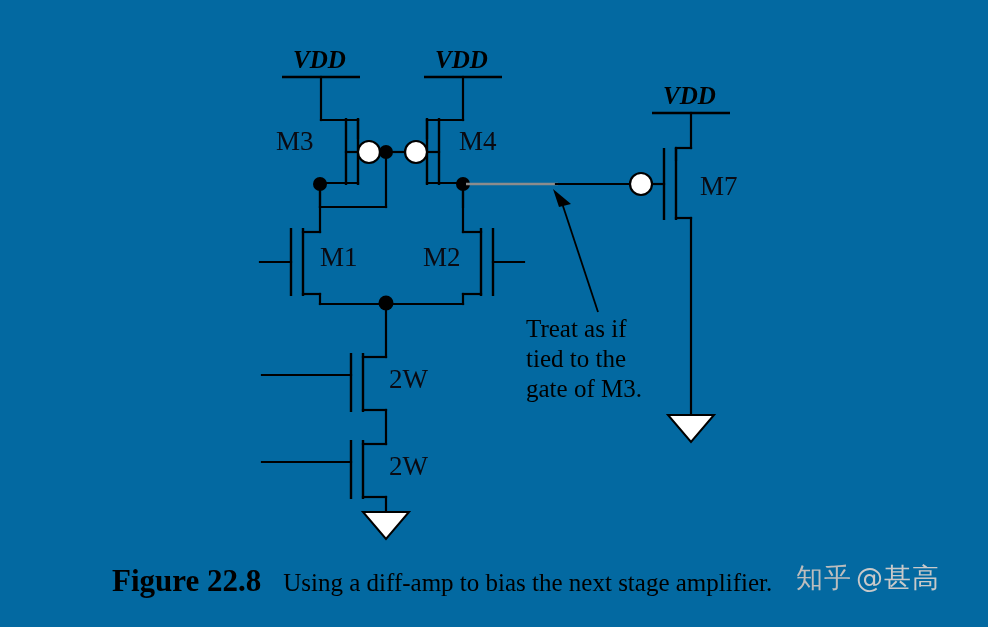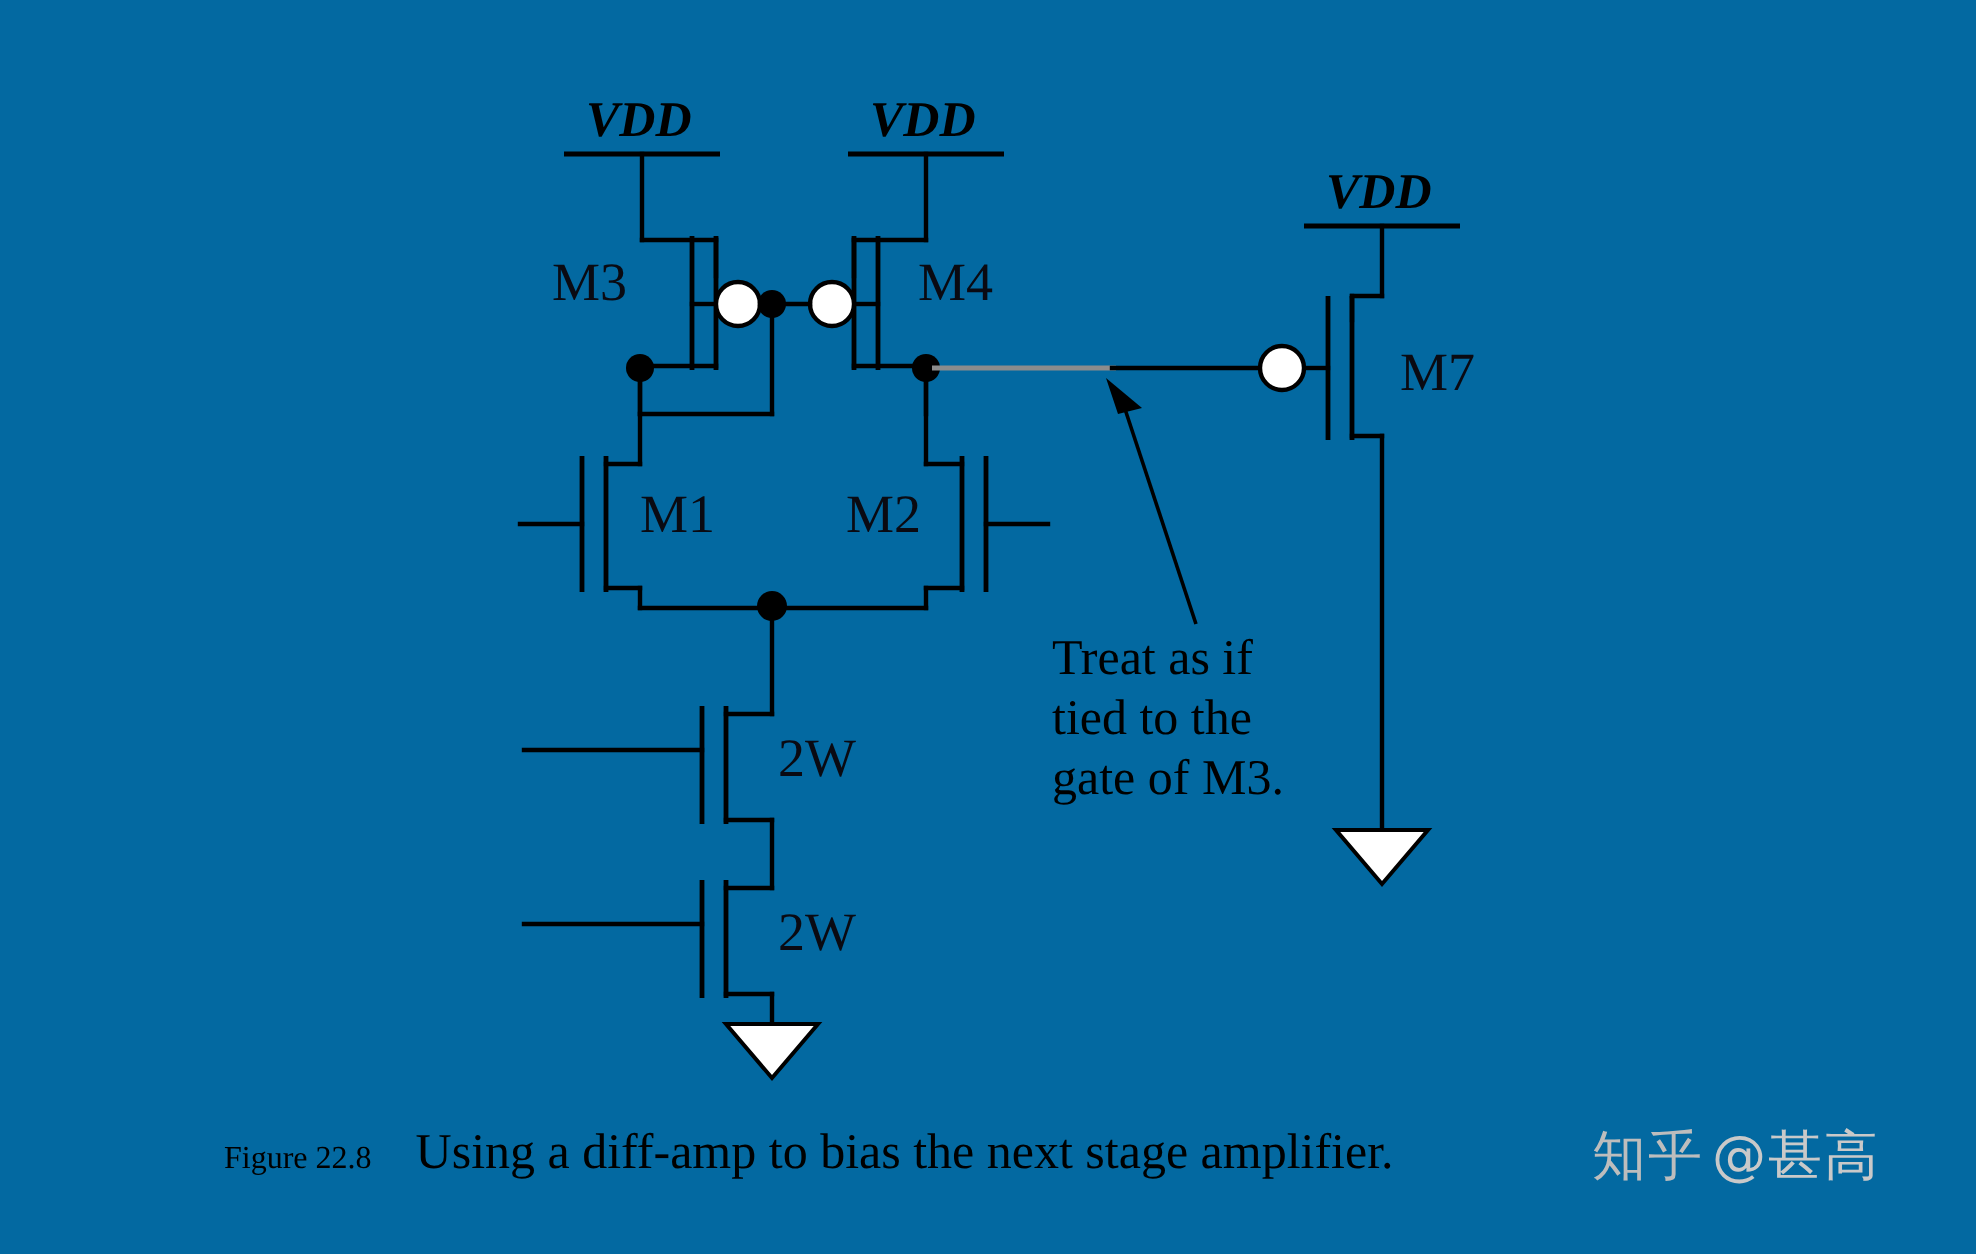--- a/index.html
+++ b/index.html
@@ -98,22 +98,22 @@
   #caption {
     position: absolute;
     left: 112px;
     top: 563px;
     width: 820px;
     height: 34px;
     white-space: nowrap;
   }
   #caption .cap-num {
     font-family: "Liberation Serif", serif;
-    font-weight: 400;
-    font-size: 16px;
+    font-weight: 700;
+    font-size: 31px;
     color: #000000;
     letter-spacing: 0px;
   }
   #caption .cap-text {
     font-family: Liberation Serif, serif;
     font-size: 25px;
     color: #000000;
     margin-left: 22px;
   }
   #watermark {

